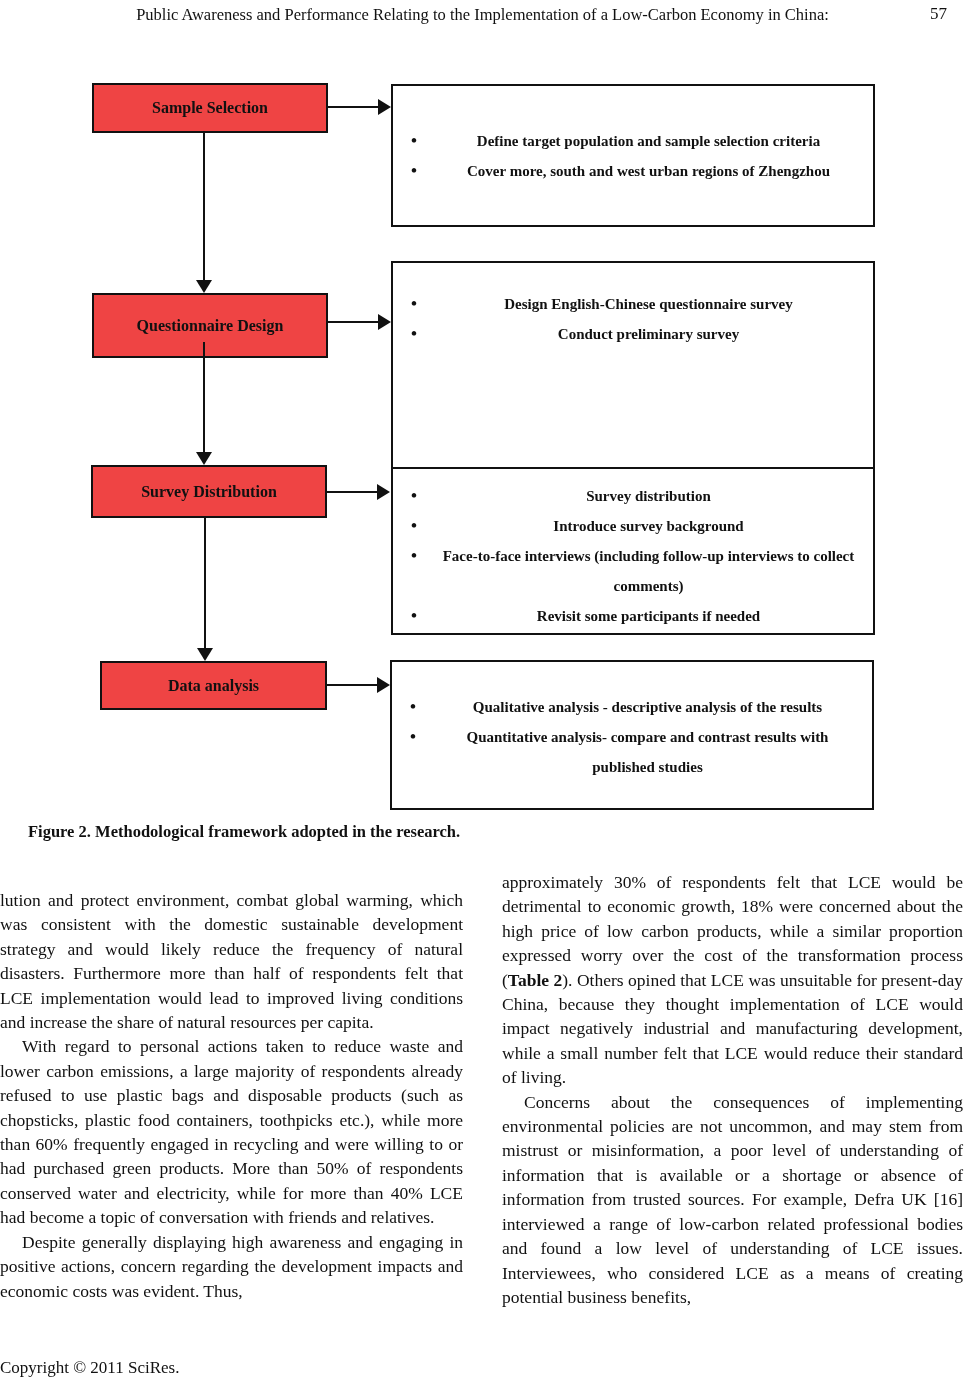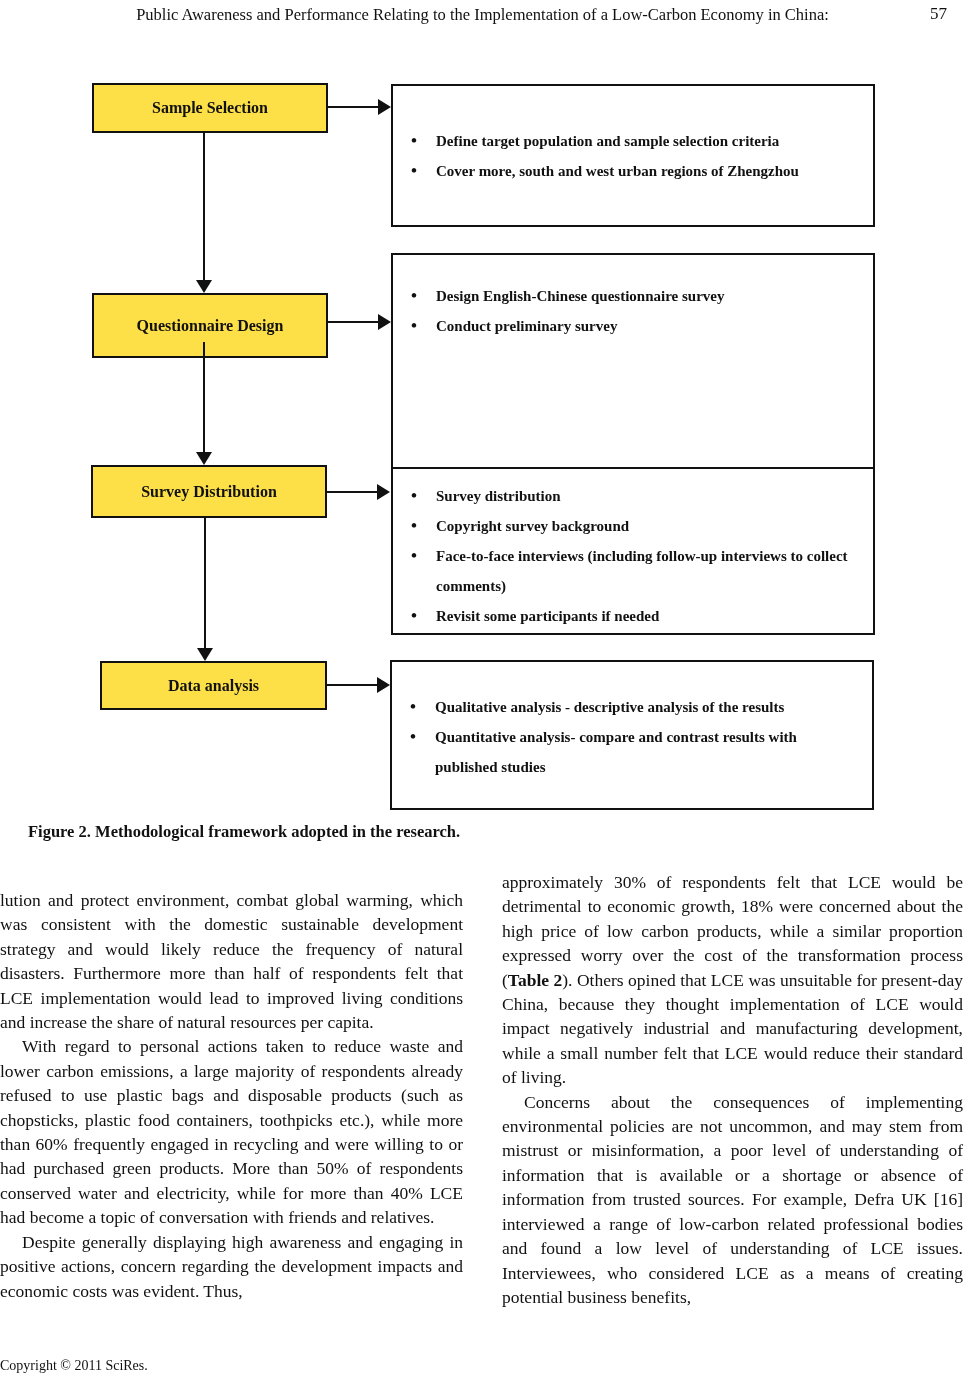--- a/index.html
+++ b/index.html
@@ -9,30 +9,30 @@
     background:#ffffff;
     color:#111;
     font-family:"Liberation Serif", serif;
     overflow:hidden;
   }
   
   .header{position:absolute;left:0;top:4px;width:965px;text-align:center;
           font-size:16.5px;line-height:22px;}
   .page-number{position:absolute;right:18px;top:4px;font-size:17px;}
   .step-box{
-    position:absolute;border:2px solid #111;background:#fde047;
+    position:absolute;border:2px solid #111;background:#ef4444;
     display:flex;align-items:center;justify-content:center;
     font-weight:bold;font-size:16px;box-sizing:border-box;text-align:center;
   }
   .detail-box{
     position:absolute;border:2px solid #111;background:#fff;box-sizing:border-box;
   }
   .detail-box ul{
     list-style:none;margin:0;padding:12px 12px 0 43px;
-    font-weight:bold;font-size:15px;line-height:30px;
+    font-weight:bold;font-size:15px;line-height:30px;text-align:center;
   }
   .detail-box li{position:relative;margin:0;}
   .detail-box li::before{
     content:"\2022";position:absolute;left:-25px;top:0;
     font-size:17px;
   }
   .hline{position:absolute;height:2px;background:#111;}
   .hhead{position:absolute;width:0;height:0;
          border-top:8px solid transparent;border-bottom:8px solid transparent;
          border-left:13px solid #111;}
@@ -43,21 +43,21 @@
   .caption{position:absolute;left:0;top:822px;width:774px;
            font-weight:bold;font-size:16.5px;margin-left:28px;}
   
   .column{position:absolute;top:870px;font-size:17.5px;line-height:24.4px;
           text-align:justify;}
   .col-left{left:0;width:463px;margin-top:18px;}
   .col-right{left:502px;width:461px;}
   .column p{margin:0;}
   .column p.indent{text-indent:22px;}
   
-  .footer-copy{position:absolute;left:0;top:1358px;font-size:14px;}
+  .footer-copy{position:absolute;left:0;top:1358px;font-size:17px;}
   .footer-journal{position:absolute;right:2px;top:1396px;font-size:17px;
                   font-weight:bold;font-style:italic;}
 </style>
 </head>
 <body>
 
 <div class="page">
 
   <div class="header">
     <div>Public Awareness and Performance Relating to the Implementation of a Low-Carbon Economy in China:</div>
@@ -78,38 +78,38 @@
       </ul>
     </div>
     <div class="vline" style="left:203px;top:133px;height:147px;"></div>
     <div class="vhead" style="left:196px;top:280px;"></div>
 
     <div class="step-box" style="left:92px;top:293px;width:236px;height:65px;">
       <span>Questionnaire Design</span>
     </div>
     <div class="hline" style="left:328px;top:321px;width:50px;"></div>
     <div class="hhead" style="left:378px;top:314px;"></div>
-    <div class="detail-box" style="left:391px;top:253px;width:484px;height:221px;">
+    <div class="detail-box" style="left:391px;top:261px;width:484px;height:221px;">
       <ul style="padding-top:26px;">
         <li>Design English-Chinese questionnaire survey</li>
         <li>Conduct preliminary survey</li>
       </ul>
     </div>
     <div class="vline" style="left:203px;top:342px;height:110px;"></div>
     <div class="vhead" style="left:196px;top:452px;"></div>
 
     <div class="step-box" style="left:91px;top:465px;width:236px;height:53px;">
       <span>Survey Distribution</span>
     </div>
     <div class="hline" style="left:327px;top:491px;width:50px;"></div>
     <div class="hhead" style="left:377px;top:484px;"></div>
     <div class="detail-box" style="left:391px;top:467px;width:484px;height:168px;">
       <ul style="padding-top:12px;">
         <li>Survey distribution</li>
-        <li>Copyright survey background</li>
+        <li>Introduce survey background</li>
         <li>Face-to-face interviews (including follow-up  interviews to collect comments)</li>
         <li>Revisit some participants if needed</li>
       </ul>
     </div>
     <div class="vline" style="left:204px;top:518px;height:130px;"></div>
     <div class="vhead" style="left:197px;top:648px;"></div>
 
     <div class="step-box" style="left:100px;top:661px;width:227px;height:49px;">
       <span>Data analysis</span>
     </div>

